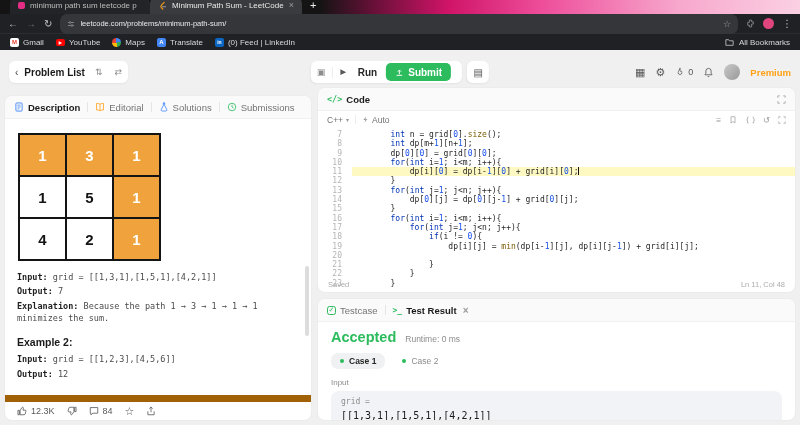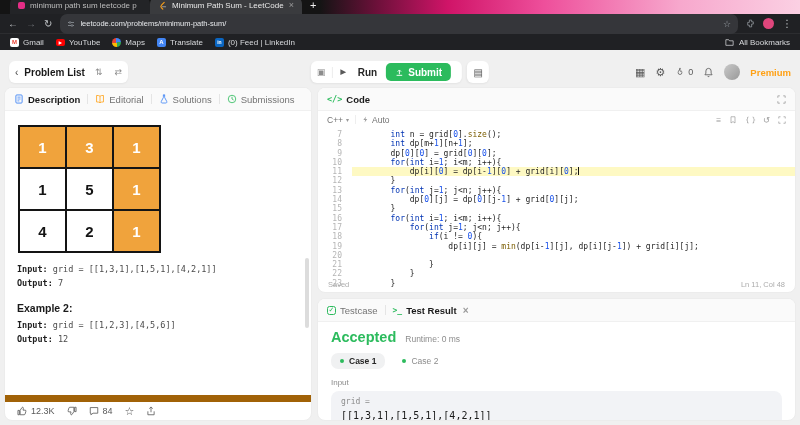--- a/index.html
+++ b/index.html
@@ -52,21 +52,21 @@
 .sq-btn { width:22px; height:22px; background:#fff; border-radius:6px; display:flex; align-items:center; justify-content:center; color:#595959; font-size:10px; box-shadow:0 1px 2px rgba(0,0,0,.05); }
 .right-cluster { margin-left:auto; display:flex; align-items:center; gap:10px; color:#595959; }
 .g-ic { font-size:11px; color:#595959; }
 .streak { display:flex; align-items:center; gap:3px; font-size:9px; color:#595959; }
 .avatar { width:16px; height:16px; border-radius:50%; background:linear-gradient(135deg,#c9c9c9,#989898); }
 .premium { color:var(--premium-orange); font-size:9.5px; font-weight:600; }
 
 
 .main { flex:1; min-height:0; display:flex; gap:5px; padding:0 4px 4px; }
 .panel { background:#fff; border-radius:8px; border:1px solid #ececec; display:flex; flex-direction:column; overflow:hidden; }
-.left-panel { width:308px; flex:none; position:relative; }
+.left-panel { width:308px; flex:none; position:relative;margin-top:8px; }
 .right-col { flex:1; min-width:0; display:flex; flex-direction:column; gap:5px; }
 .code-panel { height:206px; flex:none; }
 .test-panel { flex:1; min-height:0; }
 
 .panel-tabs { height:23px; flex:none; background:#fafafa; border-bottom:1px solid #f0f0f0; display:flex; align-items:center; gap:7px; padding:0 9px; font-size:9.5px; color:#737373; }
 .ptab { display:flex; align-items:center; gap:4px; }
 .ptab.active { color:#1a1a1a; font-weight:700; }
 .tab-sep { width:1px; height:10px; background:#e5e5e5; }
 .grow { flex:1; }
 .pic { flex:none; }
@@ -300,20 +300,21 @@
               <div class="gcell">1</div>
               <div class="gcell">5</div>
               <div class="gcell hl">1</div>
               <div class="gcell">4</div>
               <div class="gcell">2</div>
               <div class="gcell hl">1</div>
             </div>
           <div class="ex-block">
             <div class="ex-line"><span class="ex-label">Input:</span> <span>grid = [[1,3,1],[1,5,1],[4,2,1]]</span></div>
             <div class="ex-line"><span class="ex-label">Output:</span> <span>7</span></div>
+            <div class="ex-line"><span class="ex-label">Explanation:</span> <span>Because the path 1 → 3 → 1 → 1 → 1 minimizes the sum.</span></div>
           </div>
           <div class="ex-title mt">Example 2:</div>
           <div class="ex-block">
             <div class="ex-line"><span class="ex-label">Input:</span> <span>grid = [[1,2,3],[4,5,6]]</span></div>
             <div class="ex-line"><span class="ex-label">Output:</span> <span>12</span></div>
           </div>
 
         </div>
         <span class="lp-scrollbar"></span>
 

